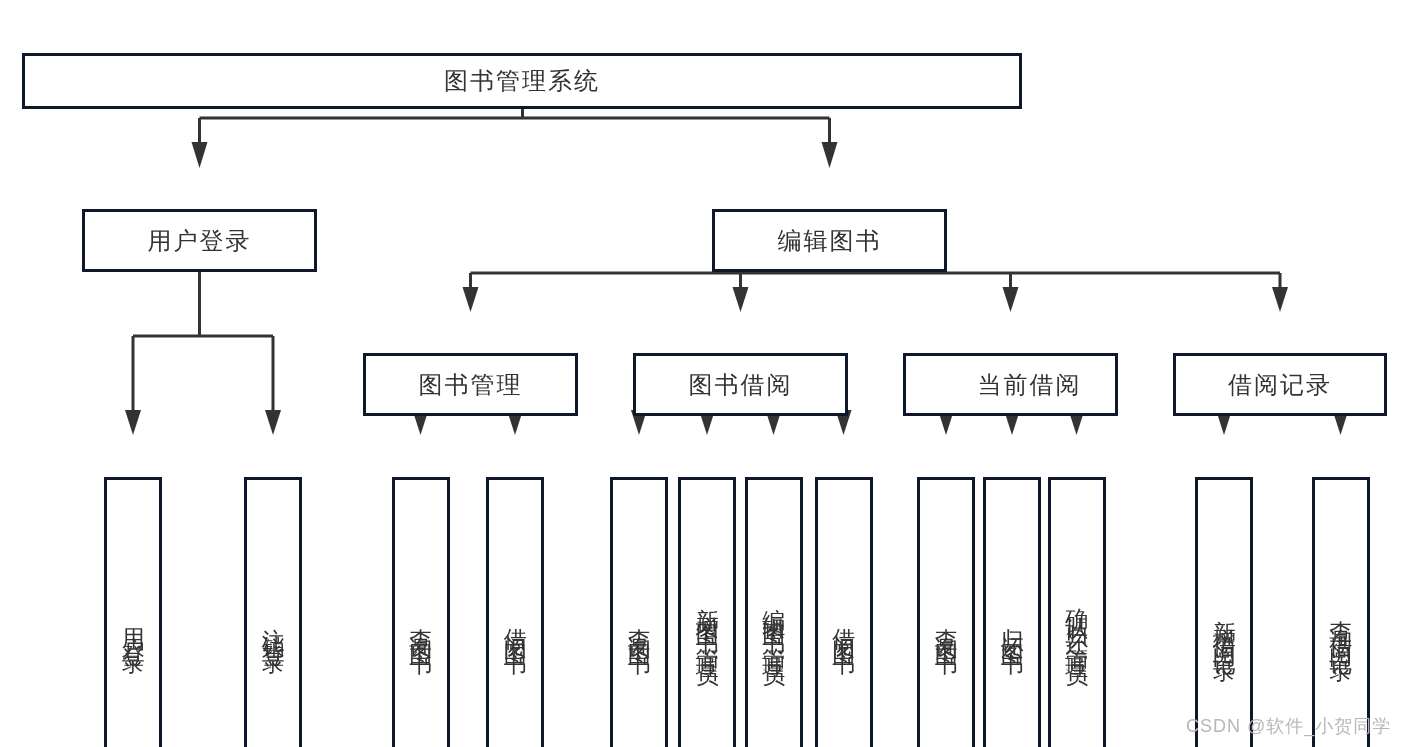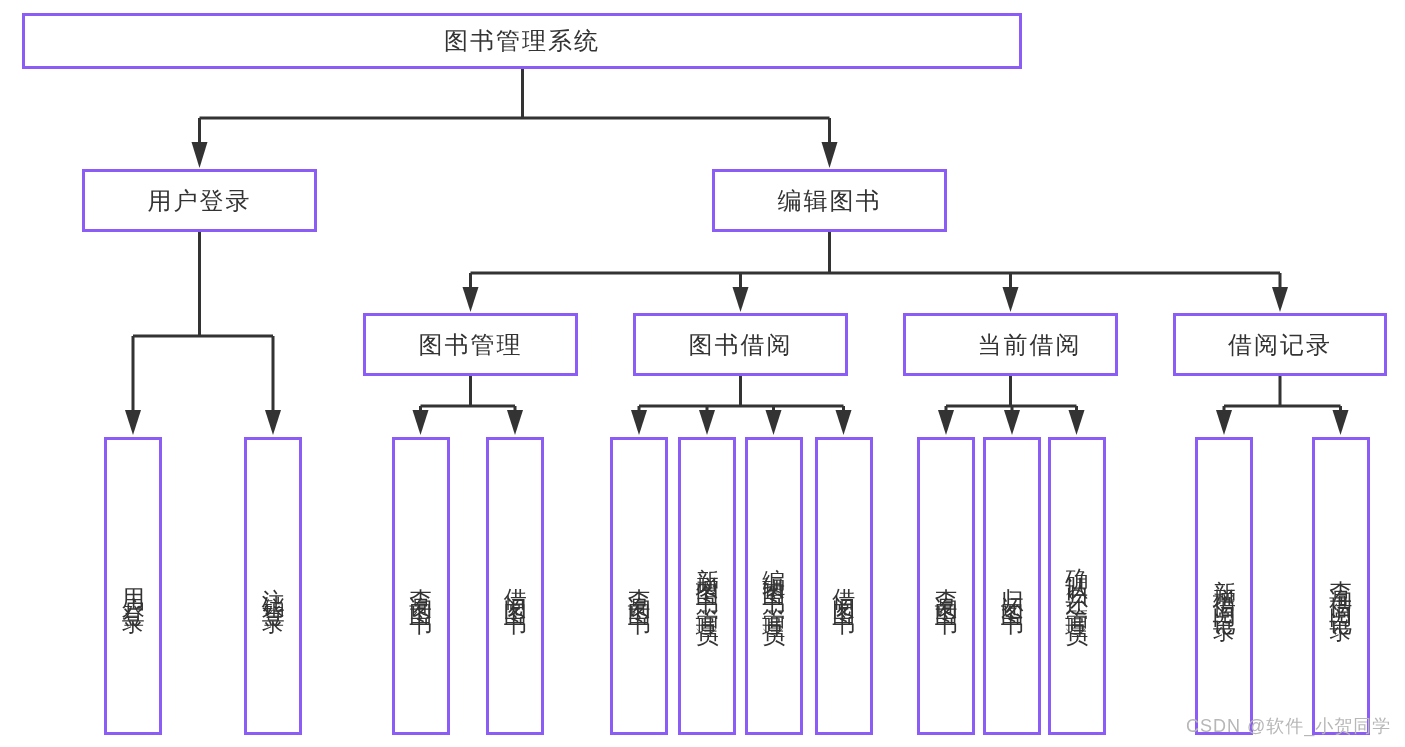--- a/index.html
+++ b/index.html
@@ -17,27 +17,28 @@
   }
   .edges {
     position: absolute;
     left: 0;
     top: 0;
     z-index: 1;
   }
   .node {
     position: absolute;
     background: #ffffff;
-    border: 3px solid #8b5cf6;
+    border: 3px solid #0f172a;
     box-sizing: border-box;
     display: flex;
     align-items: center;
     justify-content: center;
     color: #333333;
     z-index: 2;
+    margin-top: 40px;
   }
   .hlabel {
     font-size: 24px;
     letter-spacing: 2px;
     white-space: nowrap;
     color: #333333;
   }
   .root-box   { left: 22px;  top: 13px;  width: 1000px; height: 56px; }
   .lv2-a      { left: 82px;  top: 169px; width: 235px;  height: 63px; }
   .lv2-b      { left: 712px; top: 169px; width: 235px;  height: 63px; }

